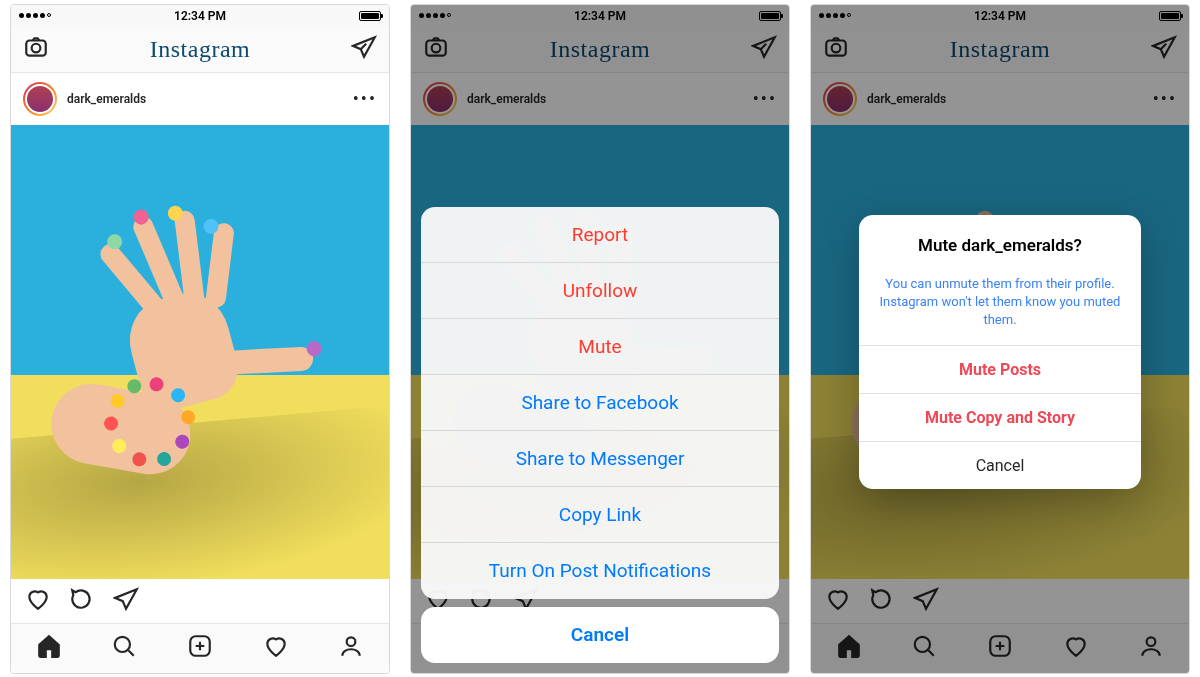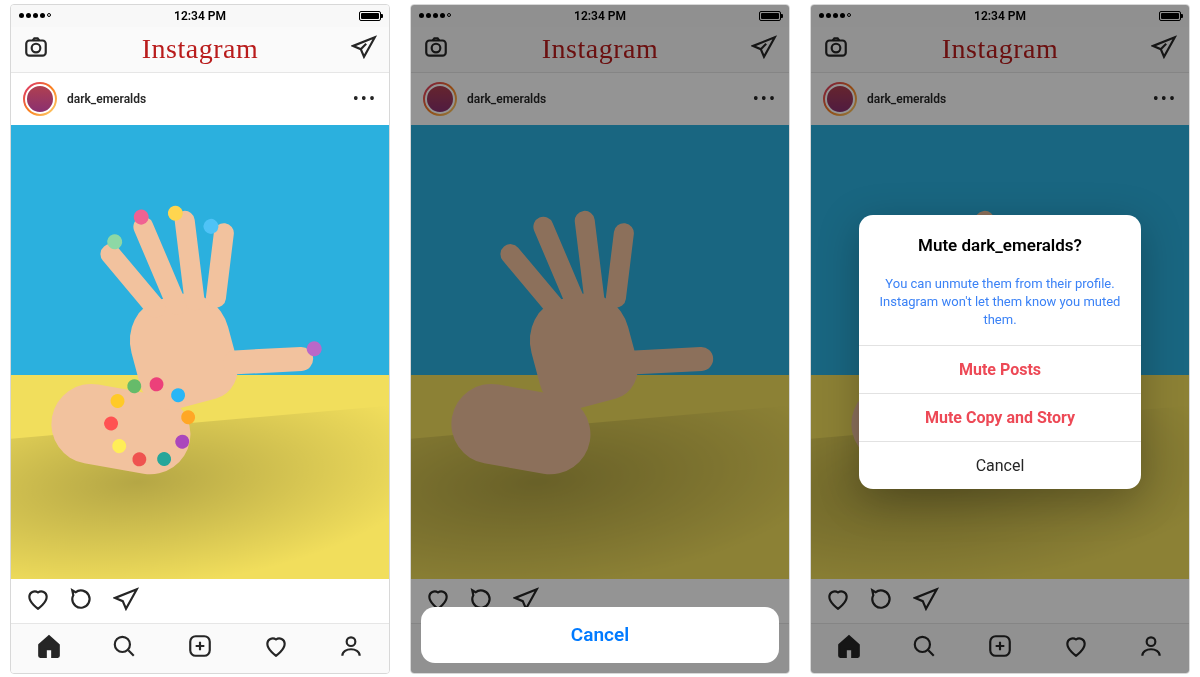--- a/index.html
+++ b/index.html
@@ -49,21 +49,21 @@
   
   .topnav {
     height: 46px;
     background: #fafafa;
     border-bottom: 1px solid #e6e6e6;
     display: flex;
     align-items: center;
     justify-content: space-between;
     padding: 0 12px;
   }
-  .logo { font-family: "Brush Script MT", "Segoe Script", cursive; font-size: 28px; font-weight: 500; color: #b91c1c; letter-spacing: 0.5px; }
+  .logo { font-family: "Brush Script MT", "Segoe Script", cursive; font-size: 24px; font-weight: 500; color: #0c4a6e; letter-spacing: 0.5px; }
   .icon-svg { width: 26px; height: 26px; stroke: #262626; fill: none; stroke-width: 2; }
 
   
   .post-header {
     height: 52px;
     display: flex;
     align-items: center;
     padding: 0 12px;
   }
   .avatar {
@@ -375,20 +375,29 @@
         </svg></span>
     <span><svg class="icon-svg" viewBox="0 0 24 24">
           <circle cx="12" cy="8" r="4"></circle>
           <path d="M4 21c0-4 4-6 8-6s8 2 8 6"></path>
         </svg></span>
   </div>
 
   <div class="dim-overlay"></div>
 
   <div class="action-sheet">
+    <div class="sheet-main">
+      <div class="sheet-item destructive">Report</div>
+      <div class="sheet-item destructive">Unfollow</div>
+      <div class="sheet-item destructive">Mute</div>
+      <div class="sheet-item default">Share to Facebook</div>
+      <div class="sheet-item default">Share to Messenger</div>
+      <div class="sheet-item default">Copy Link</div>
+      <div class="sheet-item default">Turn On Post Notifications</div>
+    </div>
     <div class="sheet-cancel">Cancel</div>
   </div>
 </div>
 
 <div class="phone">
   <div class="status-bar">
     <div class="status-left">
       <span class="status-dots">
           <span></span>
           <span></span>

